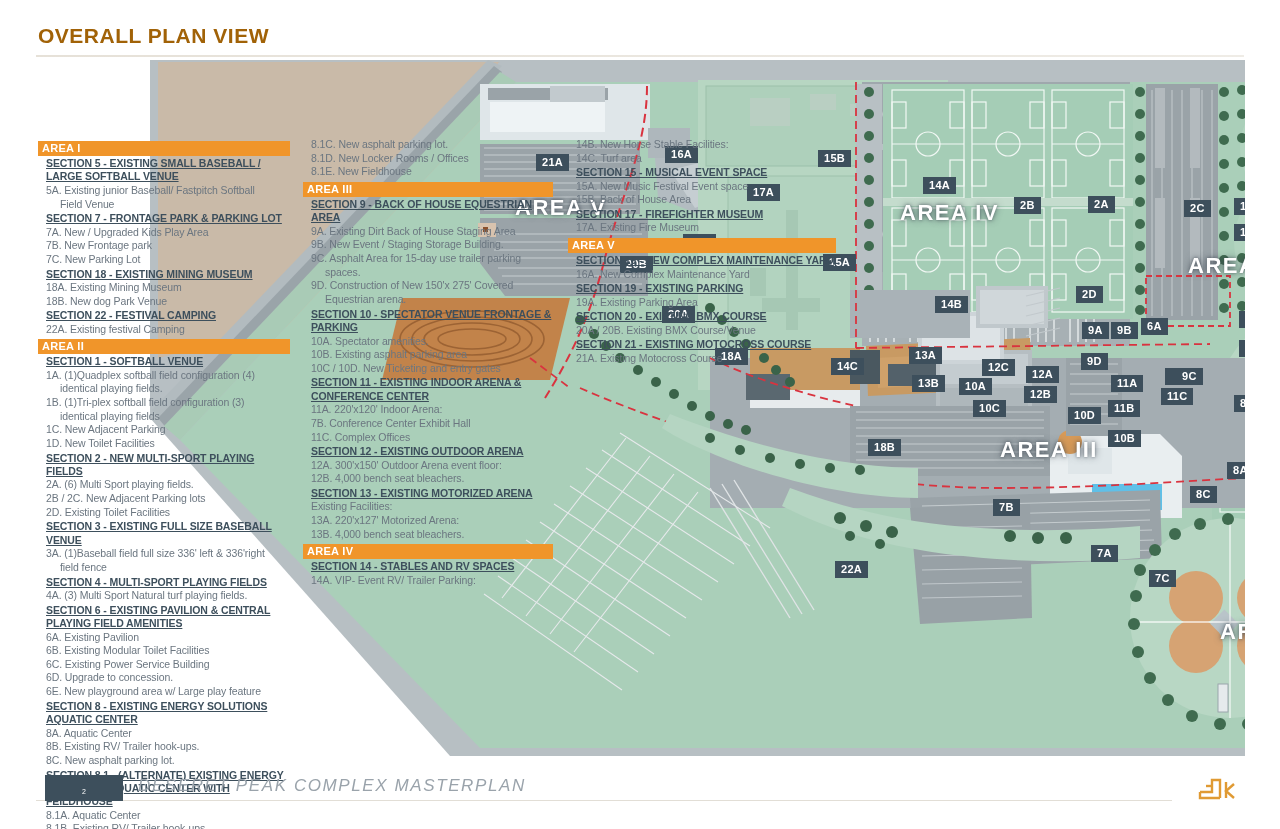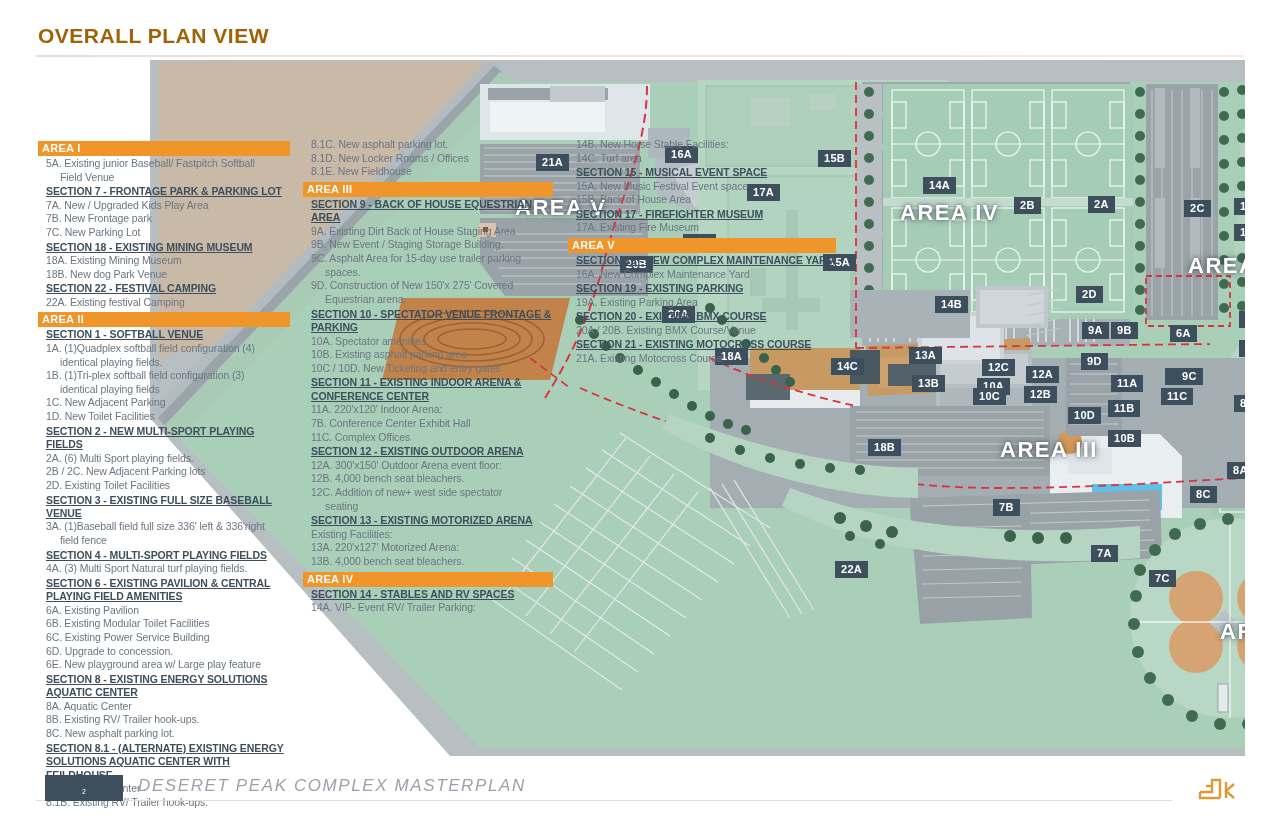--- a/index.html
+++ b/index.html
@@ -736,51 +736,52 @@
       <div class="map-label" style="left: 1084px; top: 166px;">1D</div>
       <div class="map-label" style="left: 533px; top: 176px;">19A</div>
       <div class="map-label" style="left: 673px; top: 196px;">15A</div>
       <div class="map-label" style="left: 470px; top: 198px;">20B</div>
       <div class="map-label" style="left: 785px; top: 238px;">14B</div>
       <div class="map-label" style="left: 926px; top: 228px;">2D</div>
       <div class="map-label" style="left: 1089px; top: 253px;">6B</div>
       <div class="map-label" style="left: 512px; top: 248px;">20A</div>
       <div class="map-label" style="left: 932px; top: 264px;">9A</div>
       <div class="map-label" style="left: 961px; top: 264px;">9B</div>
-      <div class="map-label" style="left: 991px; top: 267px; margin-left: 29px;">6A</div>
+      <div class="map-label" style="left: 991px; top: 260px;">6A</div>
       <div class="map-label" style="left: 1089px; top: 282px;">6C</div>
       <div class="map-label" style="left: 565px; top: 290px;">18A</div>
       <div class="map-label" style="left: 681px; top: 300px;">14C</div>
       <div class="map-label" style="left: 759px; top: 289px;">13A</div>
       <div class="map-label" style="left: 832px; top: 301px;">12C</div>
       <div class="map-label" style="left: 931px; top: 295px;">9D</div>
       <div class="map-label" style="left: 762px; top: 317px;">13B</div>
-      <div class="map-label" style="left: 827px; top: 320px;">10A</div>
+      <div class="map-label" style="left: 809px; top: 320px;">10A</div>
       <div class="map-label" style="left: 876px; top: 308px;">12A</div>
       <div class="map-label" style="left: 961px; top: 317px;">11A</div>
       <div class="map-label" style="left: 1015px; top: 310px; padding-left: 17px;">9C</div>
       <div class="map-label" style="left: 874px; top: 328px;">12B</div>
       <div class="map-label" style="left: 1084px; top: 337px;">8B</div>
-      <div class="map-label" style="left: 823px; top: 330px;">10C</div>
+      <div class="map-label" style="left: 823px; top: 342px;">10C</div>
       <div class="map-label" style="left: 958px; top: 342px;">11B</div>
       <div class="map-label" style="left: 1011px; top: 330px;">11C</div>
       <div class="map-label" style="left: 918px; top: 349px;">10D</div>
       <div class="map-label" style="left: 718px; top: 381px;">18B</div>
       <div class="map-label" style="left: 958px; top: 372px;">10B</div>
       <div class="map-label" style="left: 1077px; top: 404px;">8A</div>
       <div class="map-label" style="left: 843px; top: 441px;">7B</div>
       <div class="map-label" style="left: 1040px; top: 428px;">8C</div>
       <div class="map-label" style="left: 685px; top: 503px;">22A</div>
       <div class="map-label" style="left: 941px; top: 487px;">7A</div>
       <div class="map-label" style="left: 999px; top: 512px;">7C</div>
     </div>
 </div>
 
 <div class="legend-col" id="col1">
     <div class="area-bar">AREA I</div>
+    <div class="section-head">SECTION 5 - EXISTING SMALL BASEBALL / LARGE SOFTBALL VENUE</div>
     <div class="item">5A. Existing junior Baseball/ Fastpitch Softball<span class="cont">Field Venue</span></div>
     <div class="section-head">SECTION 7 - FRONTAGE PARK &amp; PARKING LOT</div>
     <div class="item">7A. New / Upgraded Kids Play Area</div>
     <div class="item">7B.  New Frontage park</div>
     <div class="item">7C. New Parking Lot</div>
     <div class="section-head">SECTION 18 - EXISTING MINING MUSEUM</div>
     <div class="item">18A. Existing Mining Museum</div>
     <div class="item">18B. New dog Park Venue</div>
     <div class="section-head">SECTION 22 - FESTIVAL CAMPING</div>
     <div class="item">22A. Existing festival Camping</div>
@@ -826,21 +827,20 @@
     <div class="item">10A.  Spectator amenities.</div>
     <div class="item">10B.  Existing asphalt parking area</div>
     <div class="item">10C / 10D.  New Ticketing and entry gates</div>
     <div class="section-head">SECTION 11 - EXISTING INDOOR ARENA &amp; CONFERENCE CENTER</div>
     <div class="item">11A.  220'x120' Indoor Arena:</div>
     <div class="item">7B.  Conference Center Exhibit Hall</div>
     <div class="item">11C.  Complex Offices</div>
     <div class="section-head">SECTION 12 - EXISTING OUTDOOR ARENA</div>
     <div class="item">12A.  300'x150' Outdoor Arena event floor:</div>
     <div class="item">12B.  4,000 bench seat bleachers.</div>
-    <div class="item">12C.  Addition of new+ west side spectator<span class="cont">seating</span></div>
     <div class="section-head">SECTION 13 - EXISTING MOTORIZED ARENA</div>
     <div class="item">Existing Facilities:</div>
     <div class="item">13A.  220'x127' Motorized Arena:</div>
     <div class="item">13B.  4,000 bench seat bleachers.</div>
     <div class="area-bar">AREA IV</div>
     <div class="section-head">SECTION 14 - STABLES AND RV SPACES</div>
     <div class="item">14A.  VIP- Event RV/ Trailer Parking:</div>
   </div>
 <div class="legend-col" id="col3">
     <div class="item">14B.  New Horse Stable Facilities:</div>

